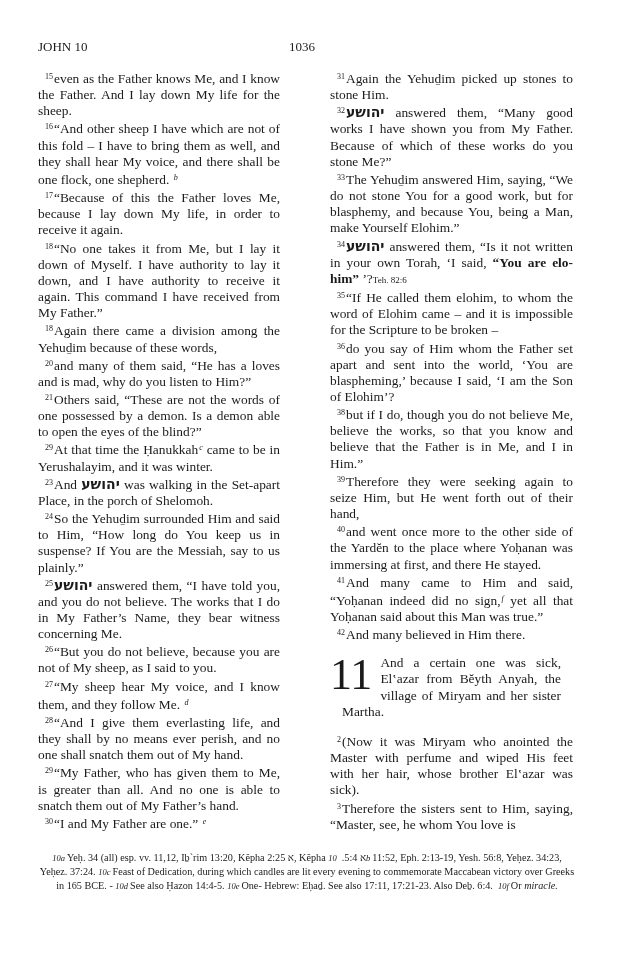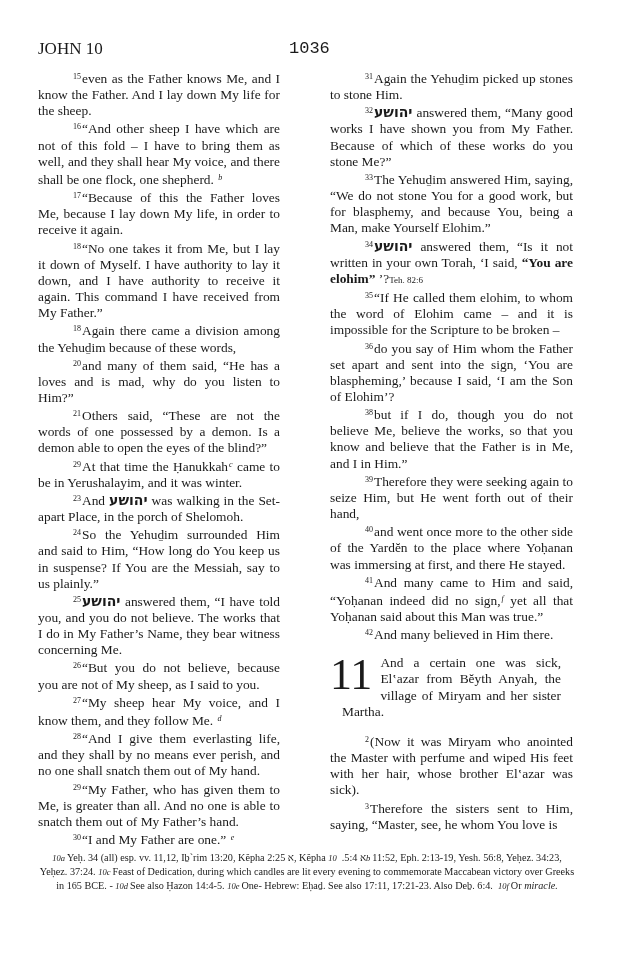--- a/index.html
+++ b/index.html
@@ -1,27 +1,27 @@
 <!DOCTYPE html>
 <html><head>
 <meta charset="utf-8">
 <style>
   html, body { margin: 0; padding: 0; }
   body {
     width: 640px; height: 960px; background: #ffffff; position: relative; overflow: hidden;
     font-family: "Liberation Serif", "DejaVu Serif", serif; color: #1a1a1a;
   }
-  .header { position: absolute; top: 39px; left: 38px; right: 38px; height: 16px; font-size: 17px; }
+  .header { position: absolute; top: 39px; left: 38px; right: 38px; height: 16px; font-size: 13px; }
   .header .book { position: absolute; left: 0; top: 0; }
-  .header .page { position: absolute; left: 251px; top: 0; font-family: Liberation Mono, monospace; }
+  .header .page { position: absolute; left: 251px; top: 0; }
   .col { position: absolute; top: 69px; font-size: 13.4px; line-height: 16.15px; text-align: justify; }
   .col.left { left: 38px; width: 242px; }
   .col.right { left: 330px; width: 243px; }
   .verse { margin: 0; text-indent: 7px; hyphens: manual; }
-  .vnum { font-size: 8px; vertical-align: 4px; margin-right: 1px; margin-left: 28px; }
+  .vnum { font-size: 8px; vertical-align: 4px; margin-right: 1px; }
   .fn { font-size: 8px; font-style: italic; vertical-align: 4px; margin-left: 1px; }
   .hebrew { font-family: "DejaVu Sans", sans-serif; font-weight: bold; font-size: 14px; direction: rtl; unicode-bidi: isolate; }
   .bold { font-weight: bold; }
   .xref { font-size: 9px; margin-left: 0; }
   .chapter-block { margin-top: 10px; position: relative; }
   .dropcap { float: left; font-size: 44px; line-height: 34px; height: 34px; margin: 3px 8px 0 0; font-family: "Liberation Serif", serif; }
   .chapter-block .first { text-indent: 0; margin: 12px; }
   .footnotes { position: absolute; top: 851px; left: 38px; width: 538px; font-size: 10.2px; line-height: 14px; text-align: center; }
   .footnotes .tag { font-style: italic; font-size: 8.5px; margin-right: 2px; }
   .footnotes .it { font-style: italic; }
@@ -52,21 +52,21 @@
   <p class="verse"><span class="vnum">29</span><span>“My Father, who has given them to Me, is greater than all. And no one is able to snatch them out of My Father’s hand.</span></p>
   <p class="verse"><span class="vnum">30</span><span>“I and My Father are one.”</span> <span class="fn">e</span></p>
 </div>
 
 <div class="col right">
   <p class="verse"><span class="vnum">31</span><span>Again the Yehuḏim picked up stones to stone Him.</span></p>
   <p class="verse"><span class="vnum">32</span><span class="hebrew">יהושע</span><span> answered them, “Many good works I have shown you from My Father. Because of which of these works do you stone Me?”</span></p>
   <p class="verse"><span class="vnum">33</span><span>The Yehuḏim answered Him, saying, “We do not stone You for a good work, but for blasphemy, and because You, being a Man, make Yourself Elohim.”</span></p>
   <p class="verse"><span class="vnum">34</span><span class="hebrew">יהושע</span><span> answered them, “Is it not written in your own Torah, ‘I said, </span><span class="bold">“You are elo­him”</span><span> ’?</span><span class="xref">Teh. 82:6</span></p>
   <p class="verse"><span class="vnum">35</span><span>“If He called them elohim, to whom the word of Elohim came – and it is impossible for the Scripture to be broken –</span></p>
-  <p class="verse"><span class="vnum">36</span><span>do you say of Him whom the Father set apart and sent into the sign, ‘You are blaspheming,’ because I said, ‘I am the Son of Elohim’?</span></p>
+  <p class="verse"><span class="vnum">36</span><span>do you say of Him whom the Father set apart and sent into the world, ‘You are blaspheming,’ because I said, ‘I am the Son of Elohim’?</span></p>
   <p class="verse"><span class="vnum">38</span><span>but if I do, though you do not believe Me, believe the works, so that you know and believe that the Father is in Me, and I in Him.”</span></p>
   <p class="verse"><span class="vnum">39</span><span>Therefore they were seeking again to seize Him, but He went forth out of their hand,</span></p>
   <p class="verse"><span class="vnum">40</span><span>and went once more to the other side of the Yardĕn to the place where Yoḥanan was immersing at first, and there He stayed.</span></p>
   <p class="verse"><span class="vnum">41</span><span>And many came to Him and said, “Yoḥanan indeed did no sign,</span><span class="fn">f</span><span> yet all that Yoḥanan said about this Man was true.”</span></p>
   <p class="verse"><span class="vnum">42</span><span>And many believed in Him there.</span></p>
 
   <div class="chapter-block">
     <span class="dropcap">11</span>
     <p class="verse first"><span>And a certain one was sick, El‛azar from Bĕyth Anyah, the village of Miryam and her sister Martha.</span></p>
     <p class="verse"><span class="vnum">2</span><span>(Now it was Miryam who anointed the Master with perfume and wiped His feet with her hair, whose brother El‛azar was sick).</span></p>

